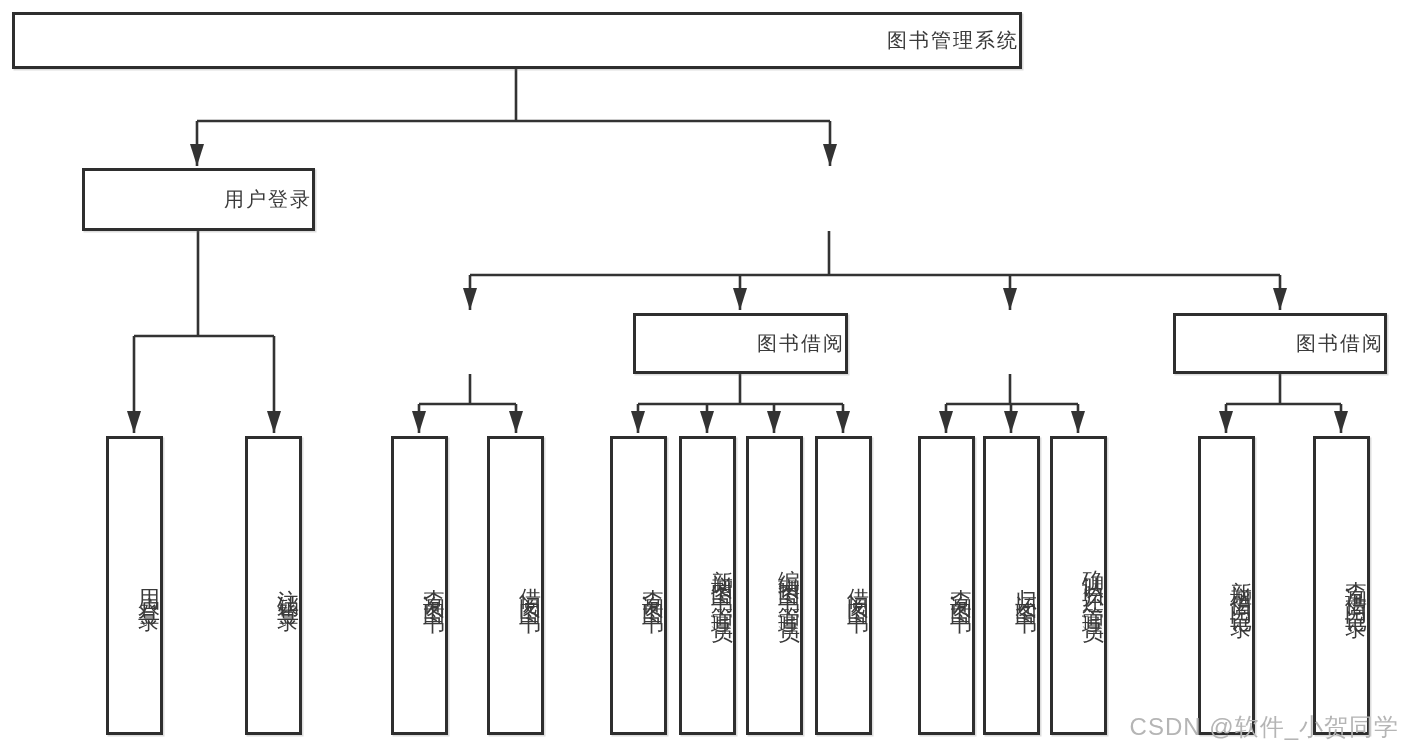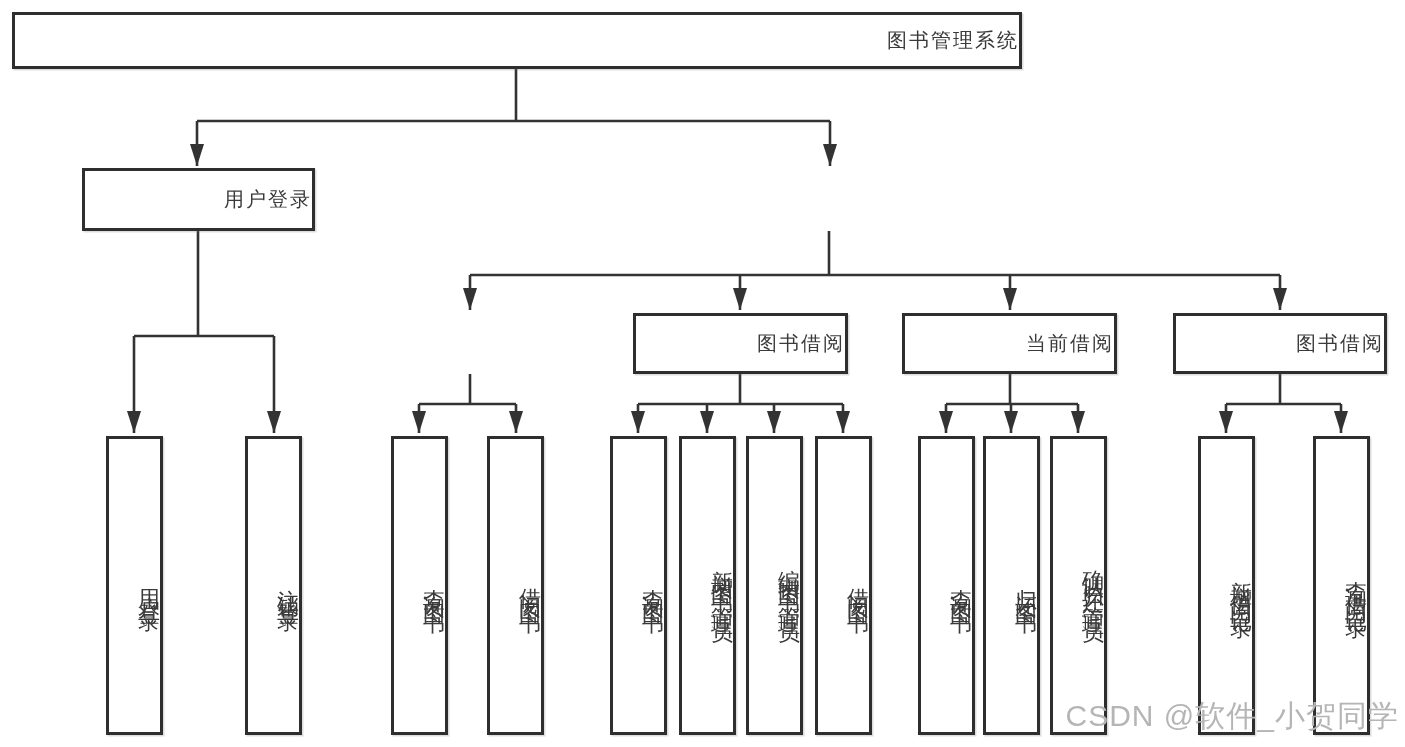--- a/index.html
+++ b/index.html
@@ -37,23 +37,23 @@
   }
   .node.v span{
     writing-mode:vertical-rl;
     text-orientation:mixed;
     font-size:22px;
     letter-spacing:0.34em;
     line-height:1.0;
   }
   #watermark{
     position:absolute;
-    right:6px;bottom:10px;
+    right:6px;bottom:4px;
     color:var(--wm);
-    font-size:30px;
+    font-size:24px;
     z-index:2;
     letter-spacing:1px;
     white-space:nowrap;
   }
 </style>
 </head>
 <body>
 
 <div id="stage">
 
@@ -97,23 +97,20 @@
     <span>图书管理系统</span>
   </div>
 
   <div class="node h" style="left:82px;top:168px;width:233px;height:63px">
     <span>用户登录</span>
   </div>
 
   <div class="node h" style="left:633px;top:313px;width:215px;height:61px">
     <span>图书借阅</span>
   </div>
-  <div class="node h" style="left:902px;top:313px;width:215px;height:61px">
-    <span>当前借阅</span>
-  </div>
   <div class="node h" style="left:1173px;top:313px;width:214px;height:61px">
     <span>图书借阅</span>
   </div>
 
   <div class="node v" style="left:106px;top:436px;width:57px;height:299px">
     <span>用户登录</span>
   </div>
   <div class="node v" style="left:245px;top:436px;width:57px;height:299px">
     <span>注销登录</span>
   </div>

